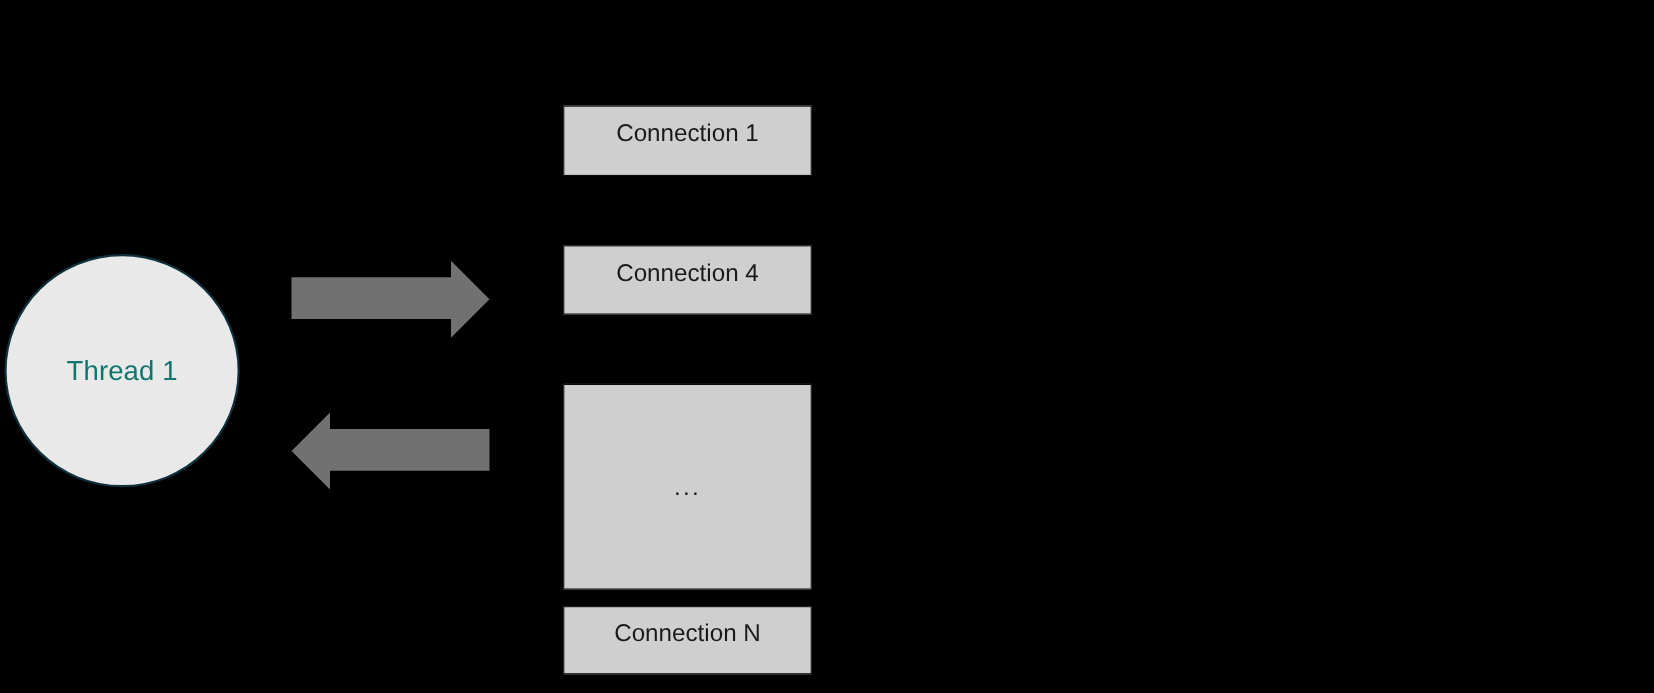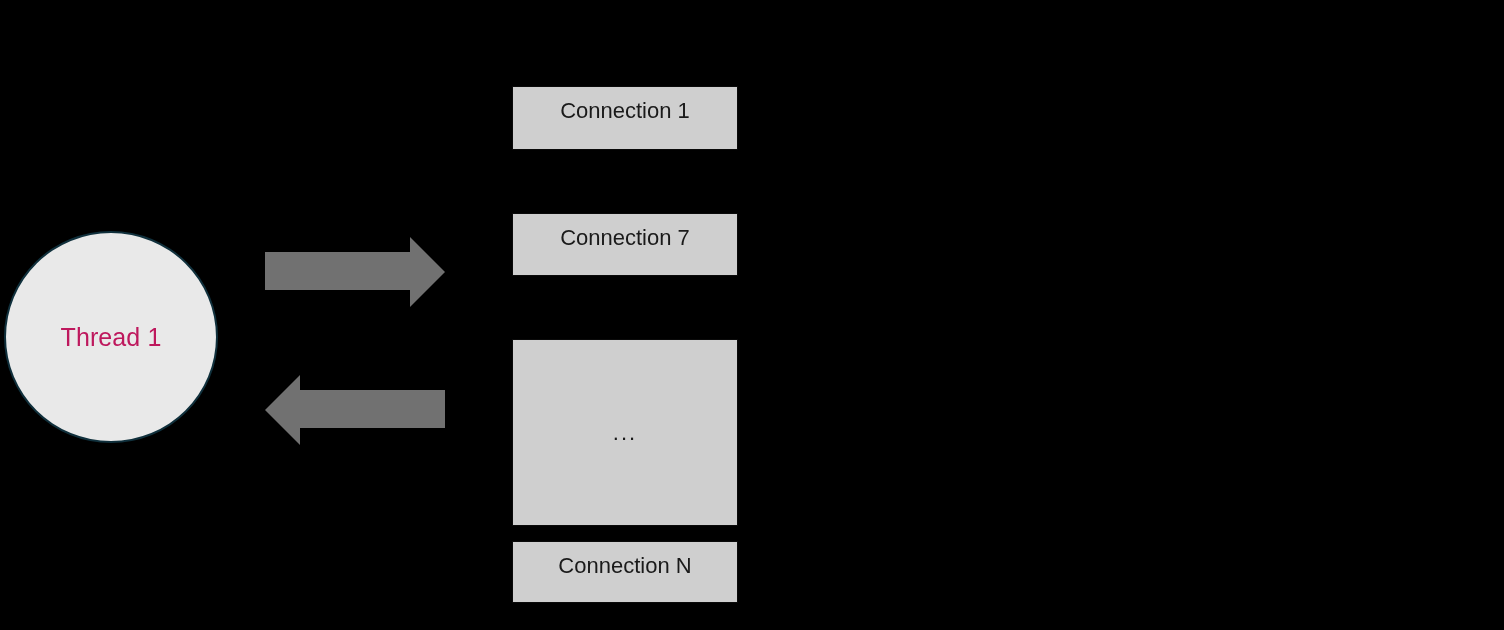--- a/index.html
+++ b/index.html
@@ -26,37 +26,37 @@
     border-radius: 50%;
     background: #e9e9e9;
     border: 2px solid #10303c;
     box-sizing: border-box;
     display: flex;
     align-items: center;
     justify-content: center;
   }
   #thread-node .node-label {
     font-size: 25px;
-    color: #be185d;
+    color: #0f766e;
     letter-spacing: 0.1px;
     line-height: 1;
     white-space: nowrap;
   }
 
   
   .arrow-shape {
     position: absolute;
     display: block;
   }
 
   
   #connection-pool {
     position: absolute;
     left: 512px;
-    top: 86px;
+    top: 96px;
     width: 226px;
     height: 502px;
     box-sizing: border-box;
   }
   .pool-row {
     position: absolute;
     left: 0;
     width: 226px;
     box-sizing: border-box;
     background: #cfcfcf;
@@ -99,21 +99,21 @@
   </svg>
 
   <div id="connection-pool">
 
     <div class="pool-row align-top" style="top:0px; height:64px;">
       <span class="row-label">Connection 1</span>
     </div>
 
 
     <div class="pool-row align-top" style="top:127px; height:63px;">
-      <span class="row-label">Connection 7</span>
+      <span class="row-label">Connection 4</span>
     </div>
 
 
     <div class="pool-row align-center" style="top:253px; height:187px;">
       <span class="row-label">...</span>
     </div>
 
     <div class="pool-row align-top" style="top:440px; height:62px;margin-top:15px;">
       <span class="row-label">Connection N</span>
     </div>

